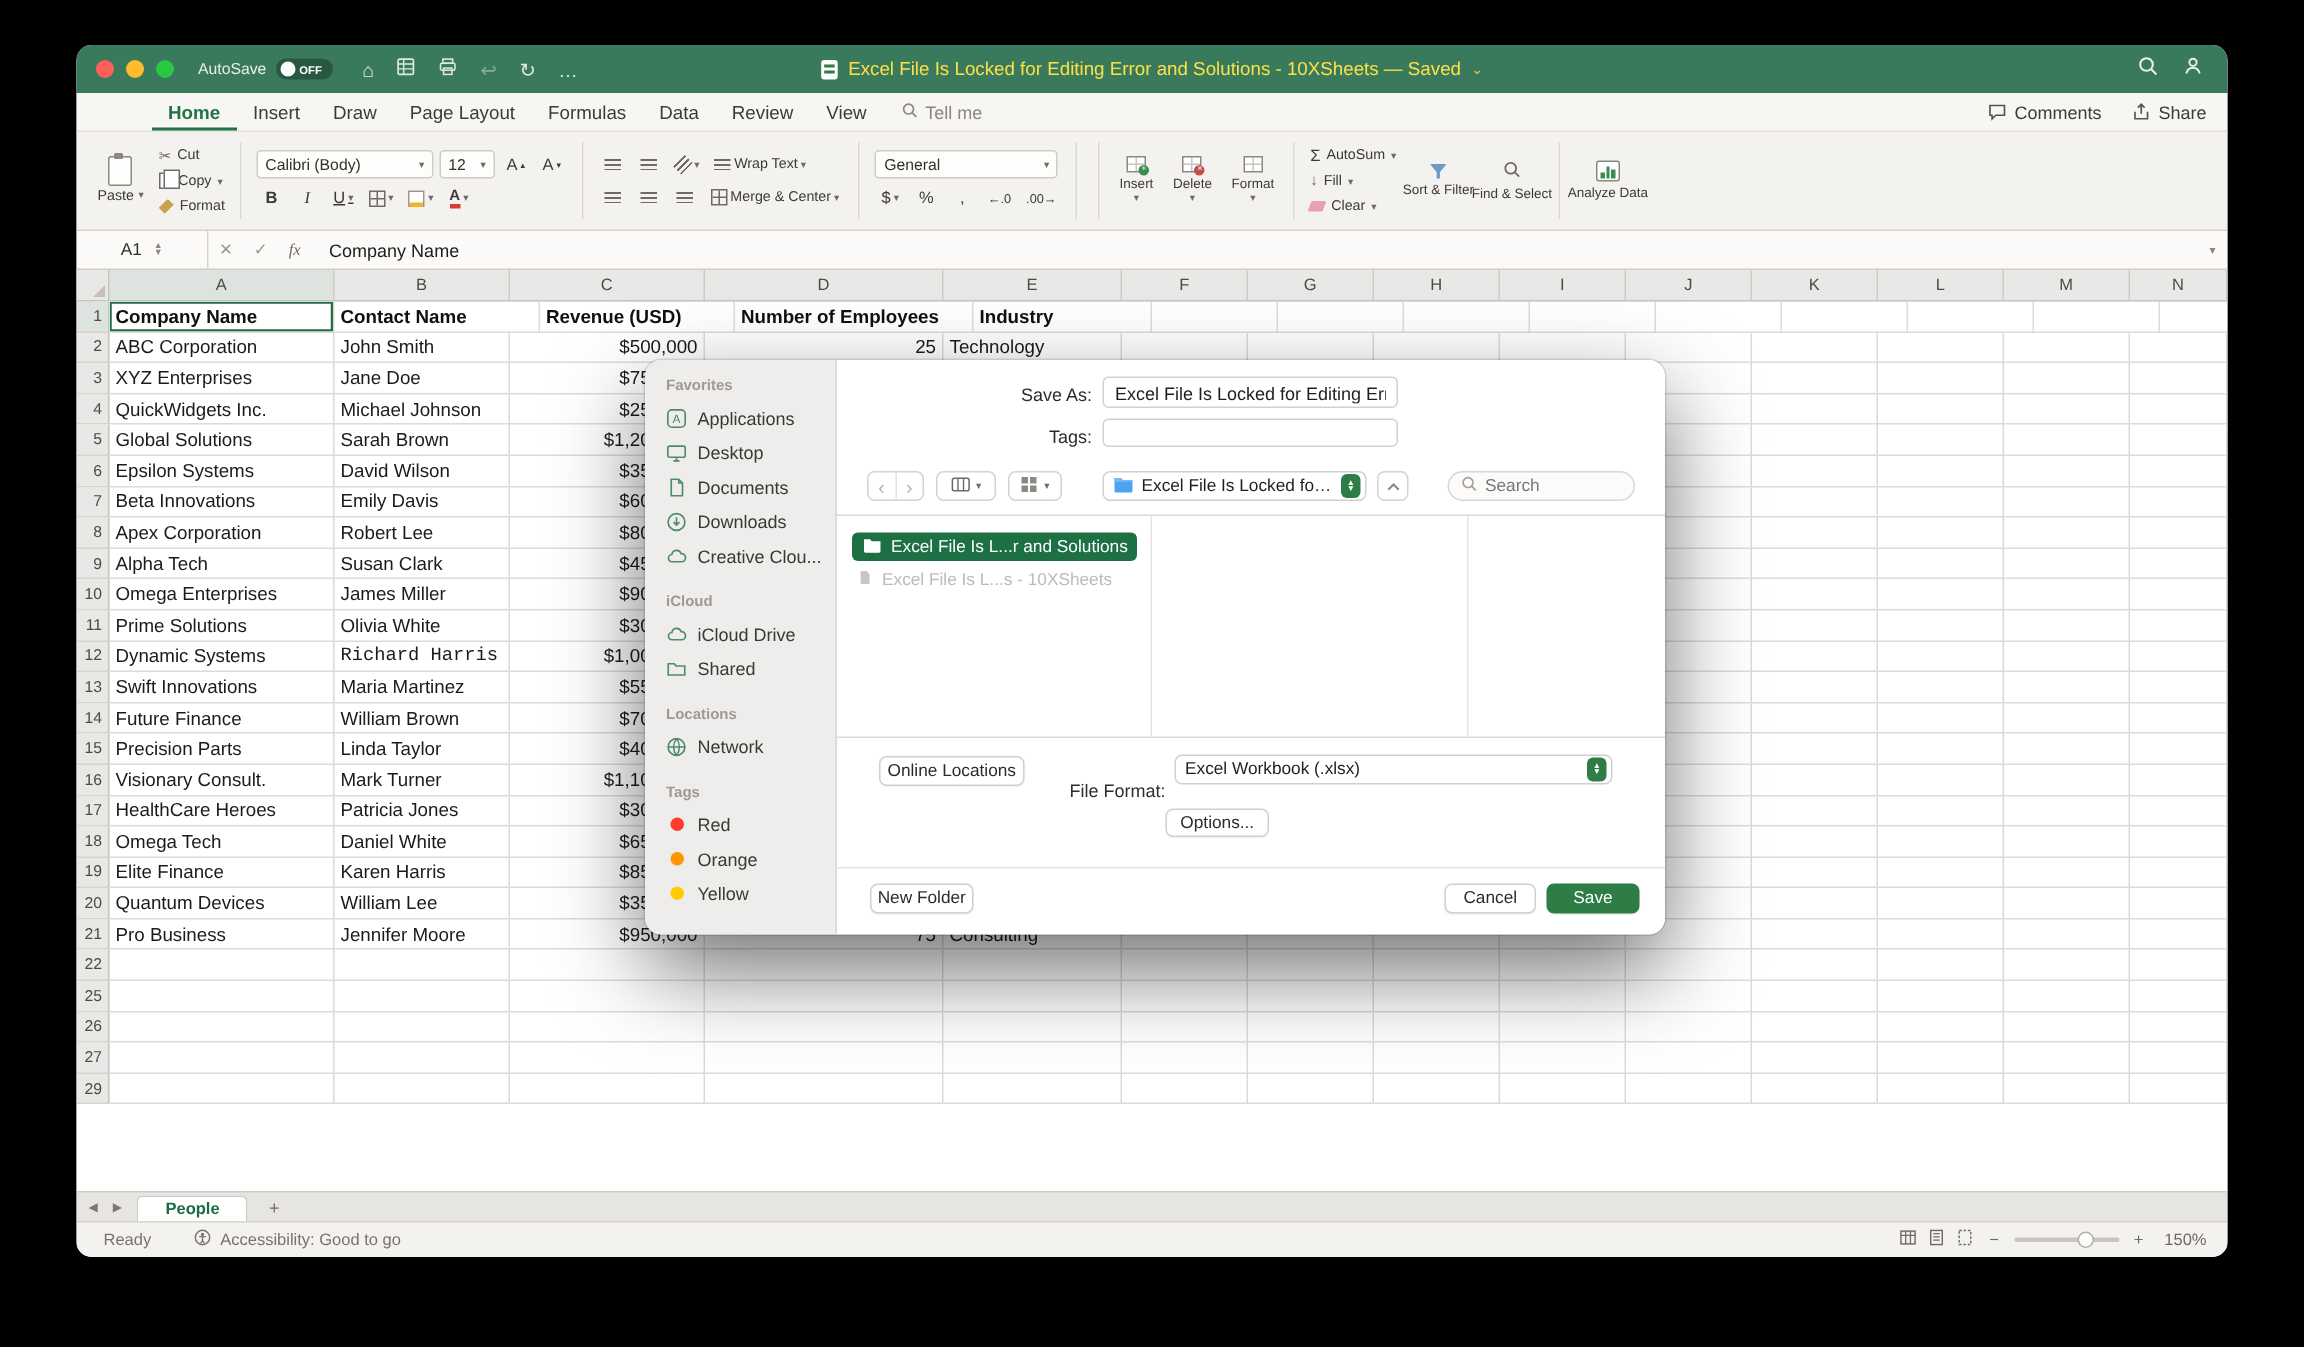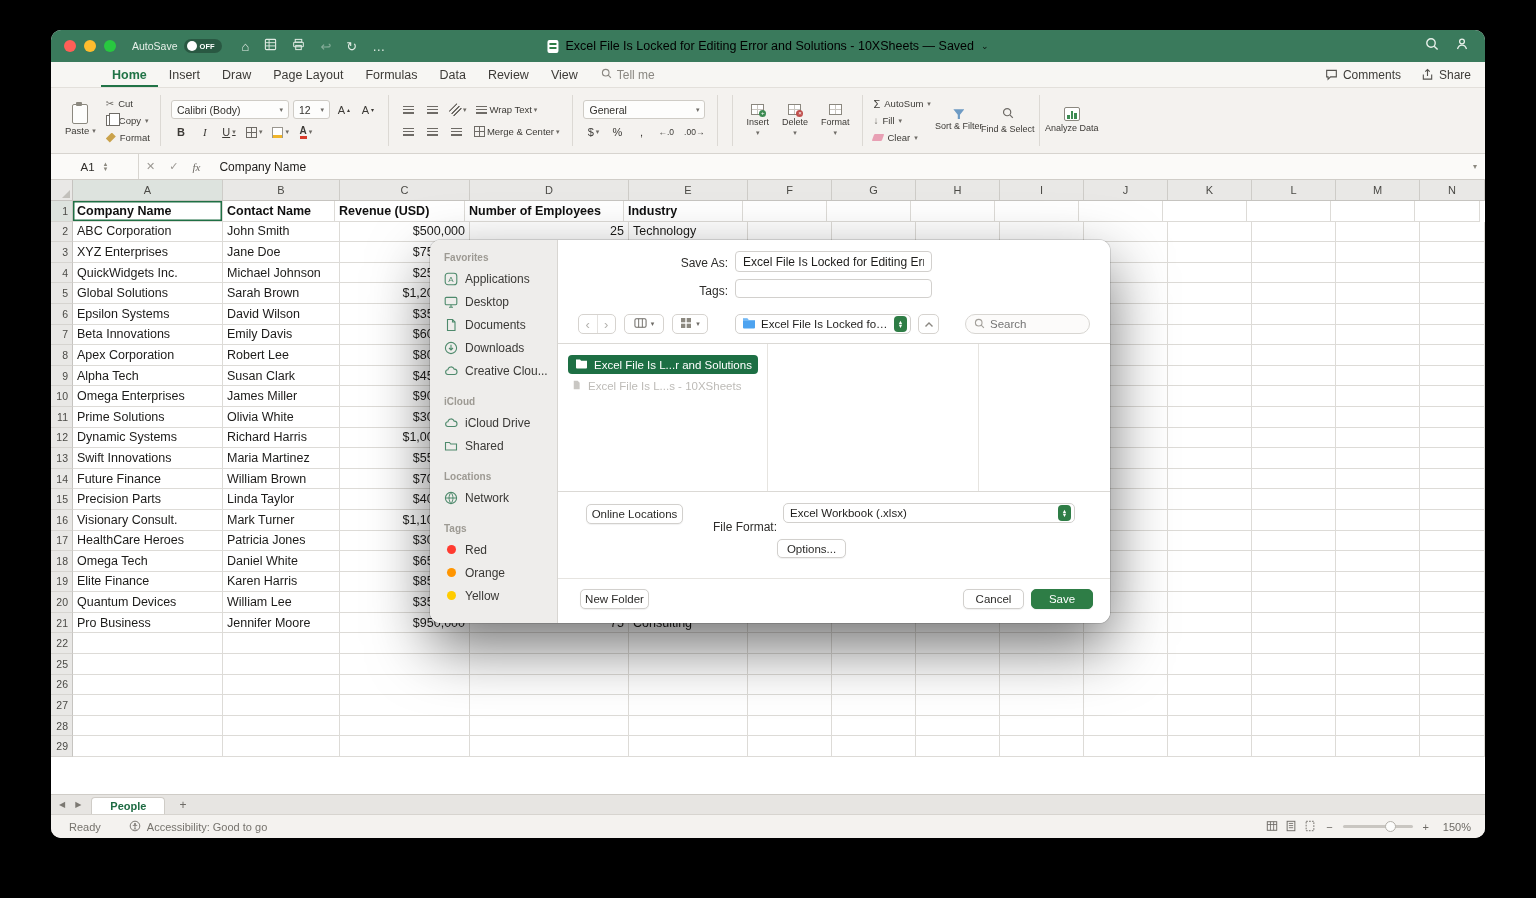--- a/index.html
+++ b/index.html
@@ -22,21 +22,21 @@
   .lights{display:flex;gap:8px;margin-left:13px;}
   .light{width:12px;height:12px;border-radius:50%;}
   .autosave{display:flex;align-items:center;gap:6px;margin-left:16px;font-size:10.5px;color:#e7efe9;}
   .as-toggle{width:38px;height:14px;border-radius:8px;background:rgba(0,0,0,.28);
     display:flex;align-items:center;gap:3px;padding:0 3px;}
   .as-knob{width:10px;height:10px;background:#fdfdfd;border-radius:50%;}
   .as-off{font-size:7.5px;color:#fff;font-weight:700;}
   .tb-icons{display:flex;align-items:center;gap:15px;margin-left:20px;font-size:13px;color:#dfeae2;}
   .tb-icons .dim{opacity:.45;}
   .win-title{position:absolute;left:50%;top:0;height:100%;transform:translateX(-50%);
-    display:flex;align-items:center;gap:7px;font-size:12.5px;color:#000000;white-space:nowrap;}
+    display:flex;align-items:center;gap:7px;font-size:12.5px;color:#fde047;white-space:nowrap;}
   .doc-ic{width:11px;height:13px;background:#fff;border-radius:2px;position:relative;flex:0 0 auto;}
   .doc-ic:before{content:"";position:absolute;left:2px;top:3px;right:2px;height:2px;background:var(--save-green);}
   .doc-ic:after{content:"";position:absolute;left:2px;top:7px;right:2px;height:2px;background:var(--save-green);}
   .chev{font-size:9px;opacity:.85;}
   .tb-right{position:absolute;right:16px;display:flex;gap:16px;align-items:center;}
 
   
   .rtabs{height:26px;background:#f7f6f3;display:flex;align-items:center;padding-left:50px;
     position:relative;border-bottom:1px solid #e3e0db;flex:0 0 auto;}
   .rtab{font-size:12.5px;color:#3d3b37;padding:0 11px;height:100%;display:flex;align-items:center;cursor:default;}
@@ -483,21 +483,21 @@
           <div class="col-h" style="width: 84px;">K</div>
           <div class="col-h" style="width: 84px;">L</div>
           <div class="col-h" style="width: 84px;">M</div>
           <div class="col-h" style="width: 65px;">N</div>
         </div>
     </div>
     <div class="g-rows" id="grid-rows">
         <div class="g-row">
           <div class="row-n hl">1</div>
           <div class="g-cell hdr sel" style="width: 150px;">Company Name</div>
-          <div class="g-cell hdr" style="width: 112px;">Contact Name</div>
+          <div class="g-cell hdr" style="width: 137px;">Contact Name</div>
           <div class="g-cell hdr" style="width: 130px;">Revenue (USD)</div>
           <div class="g-cell hdr" style="width: 159px;">Number of Employees</div>
           <div class="g-cell hdr" style="width: 119px;">Industry</div>
           <div class="g-cell" style="width: 84px;"></div>
           <div class="g-cell" style="width: 84px;"></div>
           <div class="g-cell" style="width: 84px;"></div>
           <div class="g-cell" style="width: 84px;"></div>
           <div class="g-cell" style="width: 84px;"></div>
           <div class="g-cell" style="width: 84px;"></div>
           <div class="g-cell" style="width: 84px;"></div>
@@ -670,21 +670,21 @@
           <div class="g-cell" style="width: 84px;"></div>
           <div class="g-cell" style="width: 84px;"></div>
           <div class="g-cell" style="width: 84px;"></div>
           <div class="g-cell" style="width: 84px;"></div>
           <div class="g-cell" style="width: 84px;"></div>
           <div class="g-cell" style="width: 65px;"></div>
         </div>
         <div class="g-row">
           <div class="row-n">12</div>
           <div class="g-cell" style="width: 150px;">Dynamic Systems</div>
-          <div class="g-cell" style="width: 117px;">Richard Harris</div>
+          <div class="g-cell" style="width: 117px; font-family: Liberation Mono, monospace;">Richard Harris</div>
           <div class="g-cell num" style="width: 130px;">$1,000,000</div>
           <div class="g-cell num" style="width: 159px;"></div>
           <div class="g-cell" style="width: 119px;"></div>
           <div class="g-cell" style="width: 84px;"></div>
           <div class="g-cell" style="width: 84px;"></div>
           <div class="g-cell" style="width: 84px;"></div>
           <div class="g-cell" style="width: 84px;"></div>
           <div class="g-cell" style="width: 84px;"></div>
           <div class="g-cell" style="width: 84px;"></div>
           <div class="g-cell" style="width: 84px;"></div>
@@ -890,37 +890,20 @@
           <div class="g-cell" style="width: 84px;"></div>
           <div class="g-cell" style="width: 84px;"></div>
           <div class="g-cell" style="width: 84px;"></div>
           <div class="g-cell" style="width: 84px;"></div>
           <div class="g-cell" style="width: 84px;"></div>
           <div class="g-cell" style="width: 84px;"></div>
           <div class="g-cell" style="width: 65px;"></div>
         </div>
         <div class="g-row">
           <div class="row-n">27</div>
-          <div class="g-cell" style="width: 150px;"></div>
-          <div class="g-cell" style="width: 117px;"></div>
-          <div class="g-cell num" style="width: 130px;"></div>
-          <div class="g-cell num" style="width: 159px;"></div>
-          <div class="g-cell" style="width: 119px;"></div>
-          <div class="g-cell" style="width: 84px;"></div>
-          <div class="g-cell" style="width: 84px;"></div>
-          <div class="g-cell" style="width: 84px;"></div>
-          <div class="g-cell" style="width: 84px;"></div>
-          <div class="g-cell" style="width: 84px;"></div>
-          <div class="g-cell" style="width: 84px;"></div>
-          <div class="g-cell" style="width: 84px;"></div>
-          <div class="g-cell" style="width: 84px;"></div>
-          <div class="g-cell" style="width: 65px;"></div>
-        </div>
-        <div class="g-row">
-          <div class="row-n">28</div>
           <div class="g-cell" style="width: 150px;"></div>
           <div class="g-cell" style="width: 117px;"></div>
           <div class="g-cell num" style="width: 130px;"></div>
           <div class="g-cell num" style="width: 159px;"></div>
           <div class="g-cell" style="width: 119px;"></div>
           <div class="g-cell" style="width: 84px;"></div>
           <div class="g-cell" style="width: 84px;"></div>
           <div class="g-cell" style="width: 84px;"></div>
           <div class="g-cell" style="width: 84px;"></div>
           <div class="g-cell" style="width: 84px;"></div>

